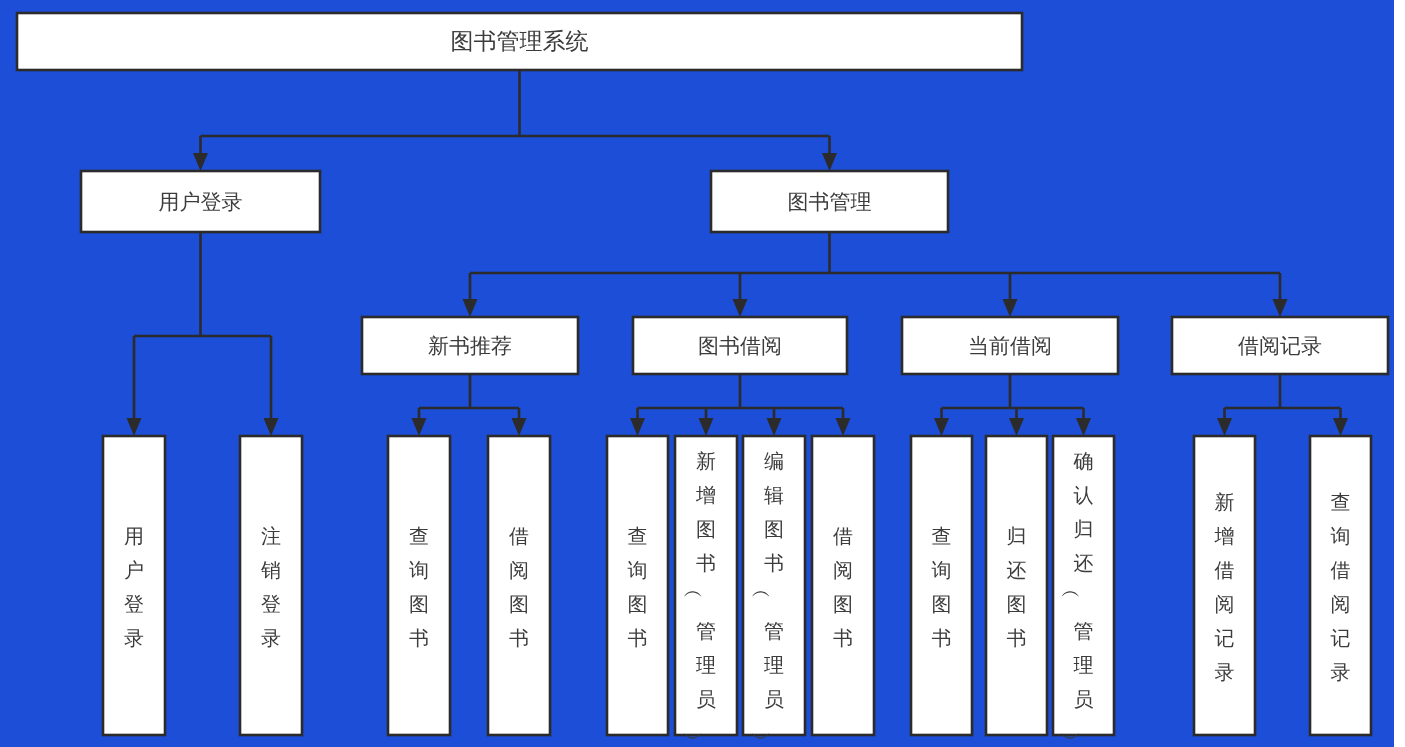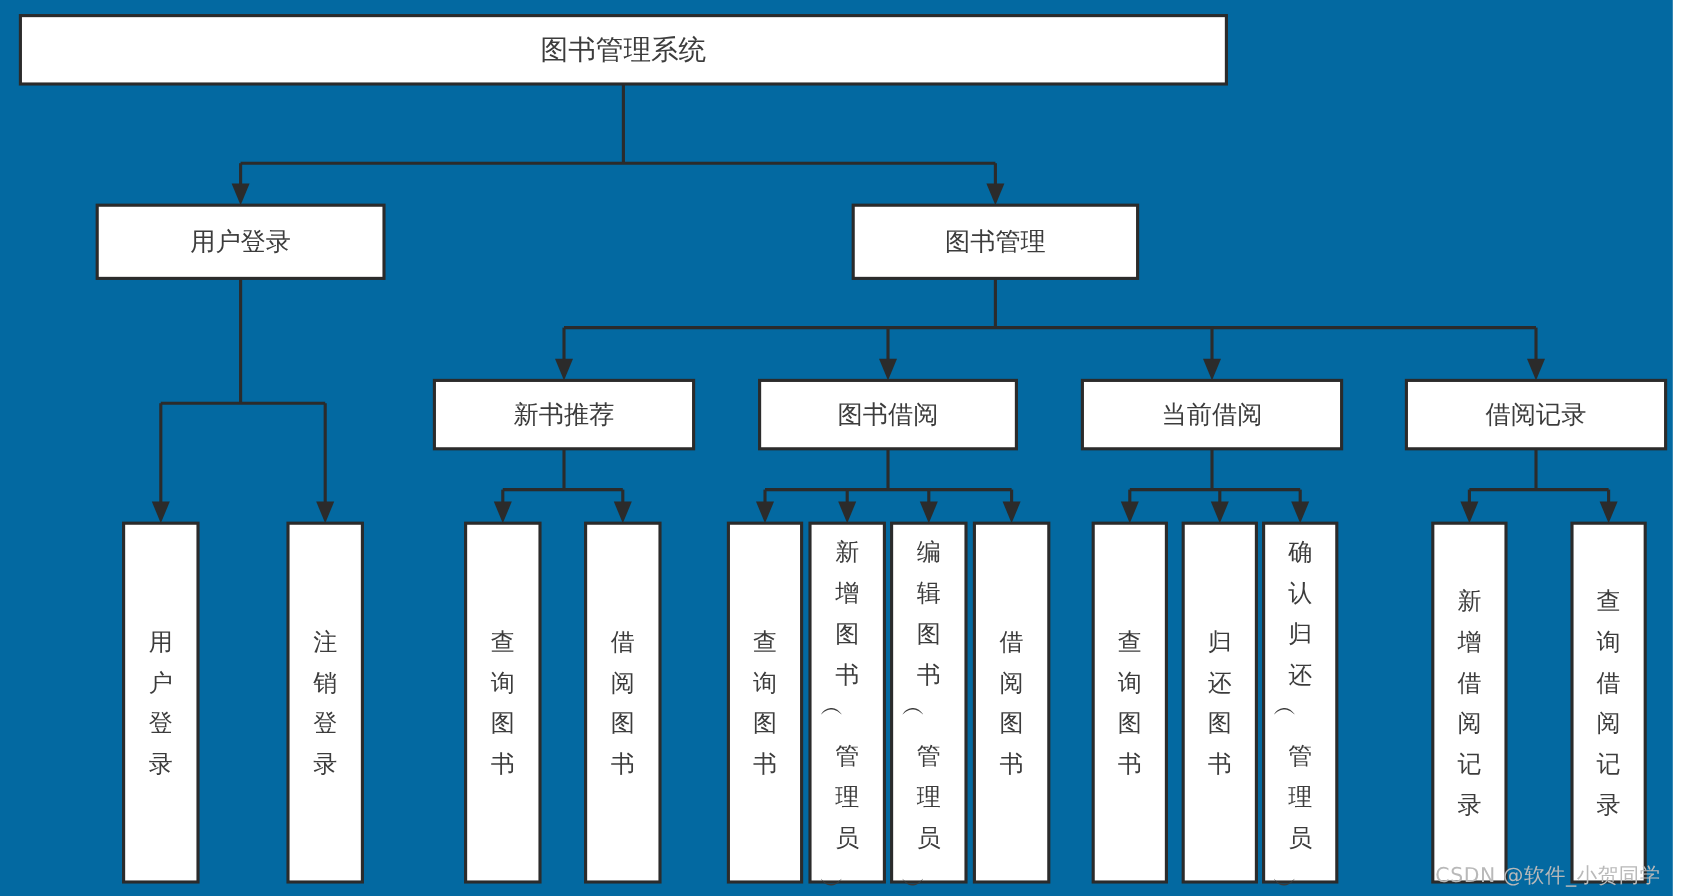--- a/index.html
+++ b/index.html
@@ -1,21 +1,21 @@
 <!DOCTYPE html>
 <html><head>
 <meta charset="utf-8">
 <title>图书管理系统 功能结构图</title>
 <style>
   html,body{margin:0;padding:0;background:#ffffff;}
   body{
     font-family:"DejaVu Sans","Liberation Sans",sans-serif;
     width:1405px;height:747px;overflow:hidden;position:relative;
   }
-  #diagram-root{position:relative;width:1394px;height:747px;background:#0369a1;}
+  #diagram-root{position:relative;width:1394px;height:747px;background:#1d4ed8;}
   svg#flow{position:absolute;left:0;top:0;width:1405px;height:747px;display:block;}
 
   .node-box{
     fill:#ffffff;stroke:#2b2b2b;stroke-width:2.6;
   }
   .node-label{
     fill:#3c3c3c;
     font-family:"DejaVu Sans","Liberation Sans",sans-serif;
     text-anchor:middle;
     dominant-baseline:middle;
@@ -172,14 +172,13 @@
         <g>
           <rect class="node-box" x="1194" y="436" width="61" height="299"></rect>
           <text class="node-label label-v" x="1224.5" y="502.5"><tspan x="1224.5" dy="0">新</tspan><tspan x="1224.5" dy="34">增</tspan><tspan x="1224.5" dy="34">借</tspan><tspan x="1224.5" dy="34">阅</tspan><tspan x="1224.5" dy="34">记</tspan><tspan x="1224.5" dy="34">录</tspan></text>
         </g>
         <g>
           <rect class="node-box" x="1310" y="436" width="61" height="299"></rect>
           <text class="node-label label-v" x="1340.5" y="502.5"><tspan x="1340.5" dy="0">查</tspan><tspan x="1340.5" dy="34">询</tspan><tspan x="1340.5" dy="34">借</tspan><tspan x="1340.5" dy="34">阅</tspan><tspan x="1340.5" dy="34">记</tspan><tspan x="1340.5" dy="34">录</tspan></text>
         </g>
       </g>
   </svg>
-  <div class="watermark">CSDN @软件_小贺同学</div>
 </div>
 
 </body></html>

